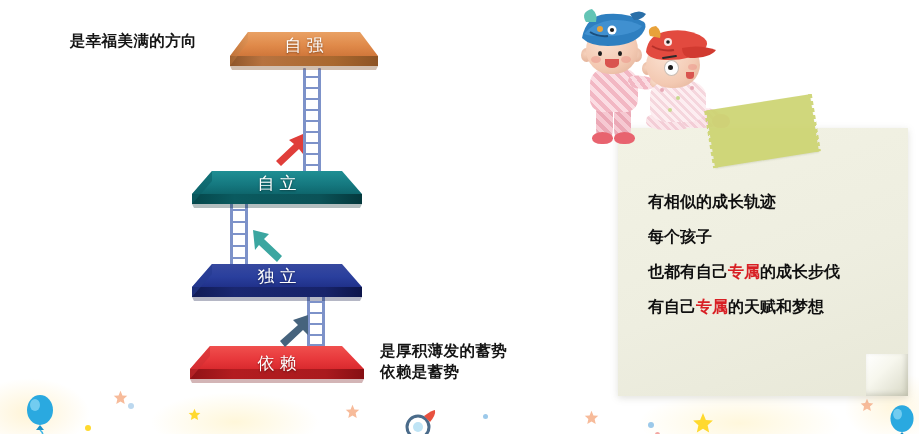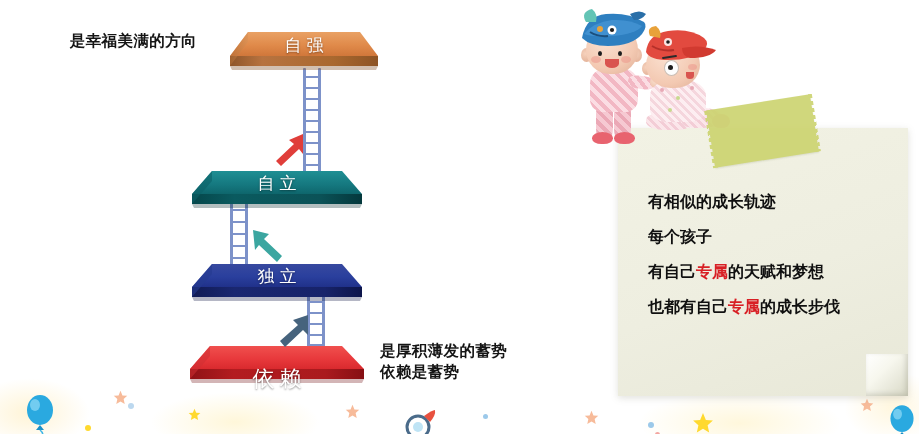--- a/index.html
+++ b/index.html
@@ -311,21 +311,21 @@
             <stop offset="25%" stop-color="#b31c20"></stop>
             <stop offset="78%" stop-color="#aa1a1e"></stop>
             <stop offset="100%" stop-color="#860f13"></stop>
         </linearGradient>
       </defs>
       <polygon points="20,4 152,4 174,27 0,27" fill="url(#gRedTop)"></polygon>
       <polygon points="0,27 174,27 174,37 0,37" fill="url(#gRedFront)"></polygon>
       <polygon points="0,27 20,4 20,14 0,37" fill="#cf3033" opacity=".55"></polygon>
       <polygon points="0,37 174,37 172,41 2,41" fill="#6e0b0e" opacity=".3"></polygon>
     </svg>
-    <div class="plat-label" style="top:22px;font-size:22px;">依赖</div>
+    <div class="plat-label" style="top:10px;font-size:17px;">依赖</div>
   </div>
 
   <div class="arrow" style="left:272px;top:131px;width:34px;height:38px;">
     <svg width="34" height="38" viewBox="0 0 34 38">
       <path d="M31 3 L17 9 L22 13 L4 30 L9 35 L27 18 L31 23 Z" fill="#e03e3a"></path>
     </svg>
   </div>
 
   <div class="arrow" style="left:249px;top:228px;width:36px;height:38px;">
     <svg width="36" height="38" viewBox="0 0 36 38">
@@ -346,22 +346,22 @@
   <div id="tape" style="left:710px;top:102px;width:105px;height:58px;z-index:10;">
     <div class="tape-edge" style="left:-2px;background:
       repeating-linear-gradient(to bottom,#cdd471 0 4px,rgba(0,0,0,0) 4px 7px);"></div>
     <div class="tape-edge" style="right:-2px;background:
       repeating-linear-gradient(to bottom,#cdd471 0 4px,rgba(0,0,0,0) 4px 7px);"></div>
   </div>
 
   <div id="note-text" style="left:648px;top:184px;z-index:11;">
     <div><span>有相似的成长轨迹</span></div>
     <div><span>每个孩子</span></div>
+    <div><span>也都有自己</span><span class="hl">专属</span><span>的成长步伐</span></div>
     <div><span>有自己</span><span class="hl">专属</span><span>的天赋和梦想</span></div>
-    <div><span>也都有自己</span><span class="hl">专属</span><span>的成长步伐</span></div>
   </div>
 
   <div id="kids" style="left:576px;top:4px;width:155px;height:140px;">
 
     <div class="kid" style="left:0;top:0;width:90px;height:140px;">
 
       <div class="limb" style="left:20px;top:98px;width:17px;height:38px;border-radius:30%;
                   background:repeating-linear-gradient(45deg,#f6c9d2 0 4px,#eba8b6 4px 8px);"></div>
       <div class="limb" style="left:38px;top:98px;width:17px;height:38px;border-radius:30%;
                   background:repeating-linear-gradient(45deg,#f6c9d2 0 4px,#eba8b6 4px 8px);"></div>

